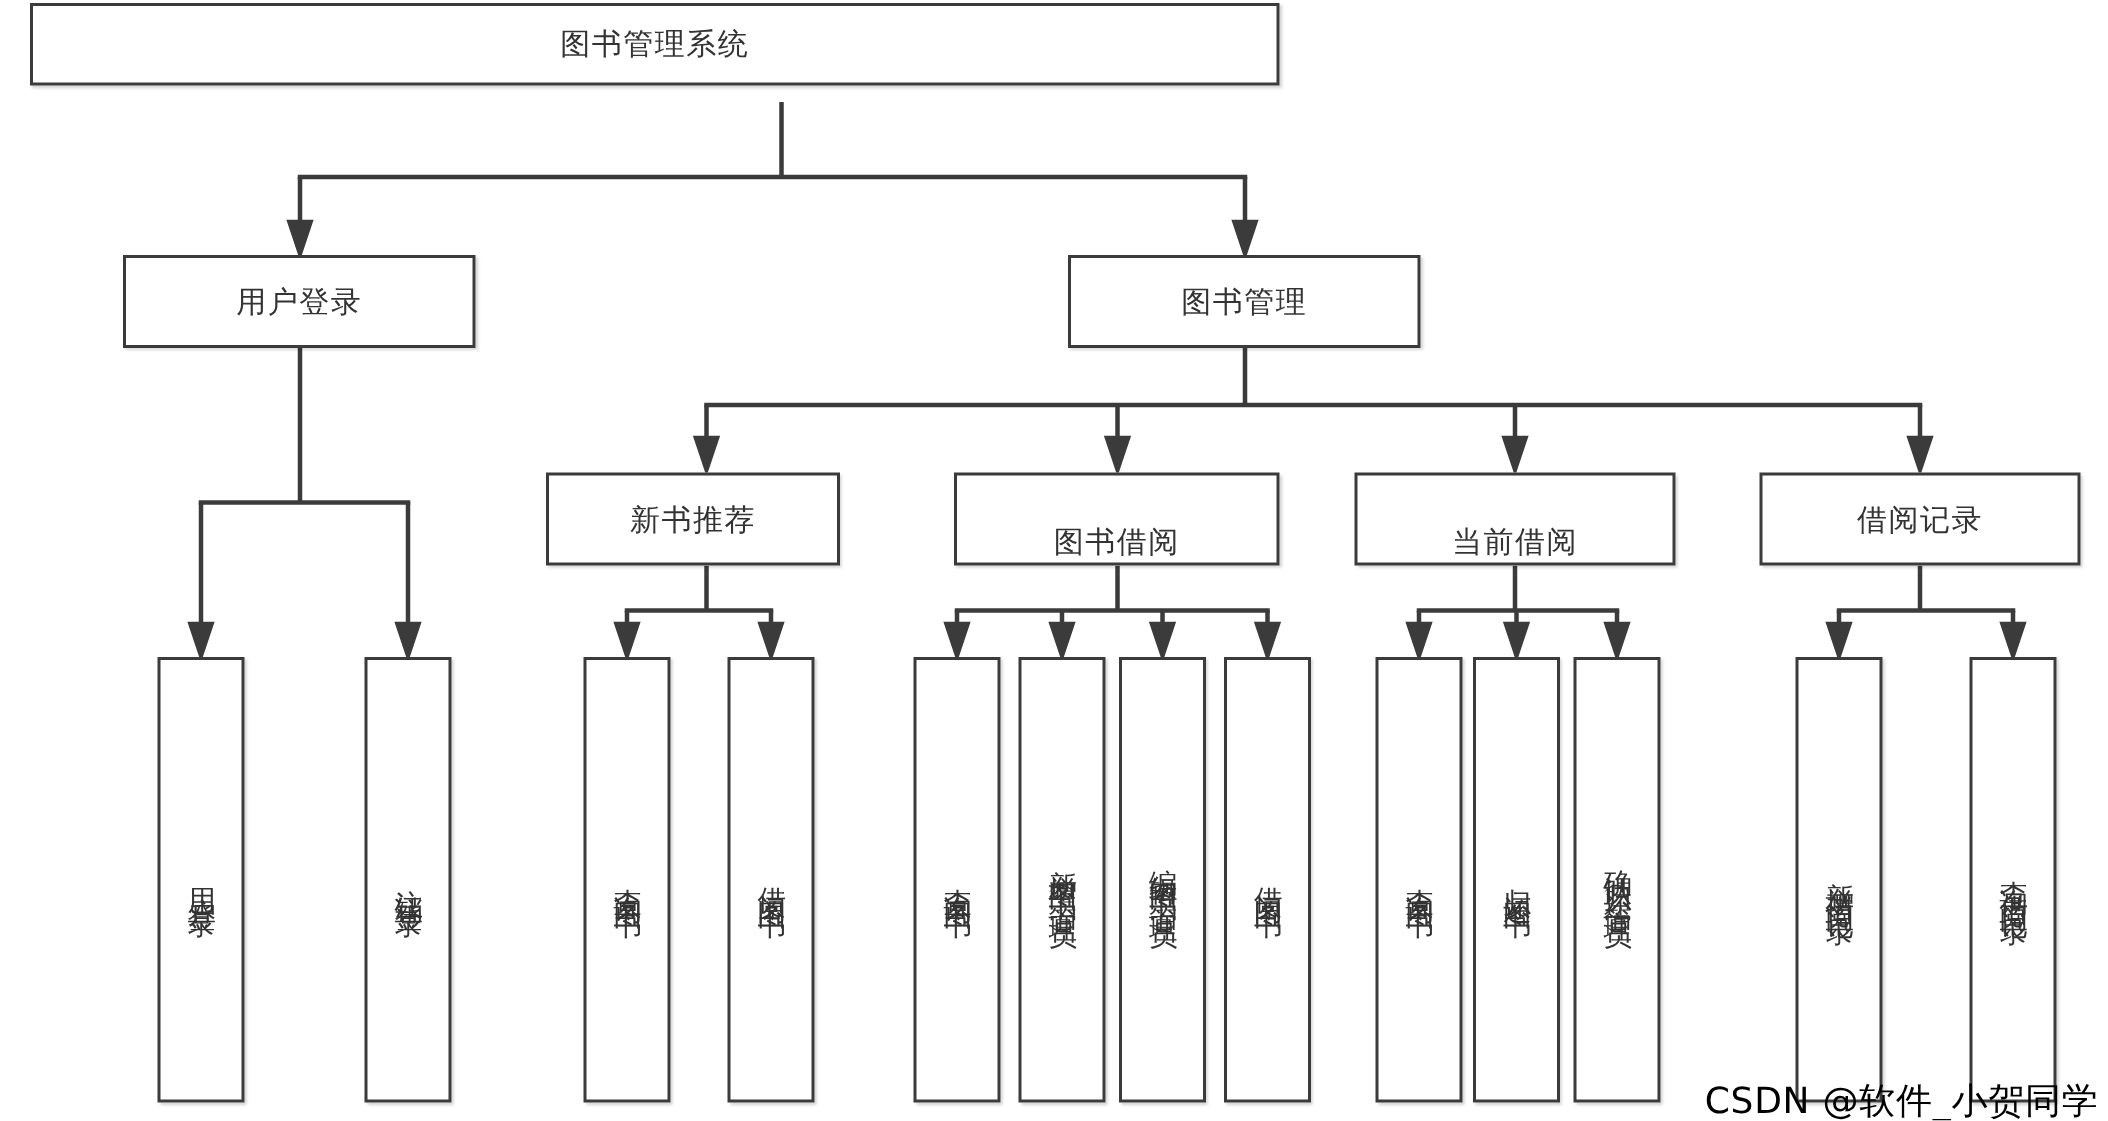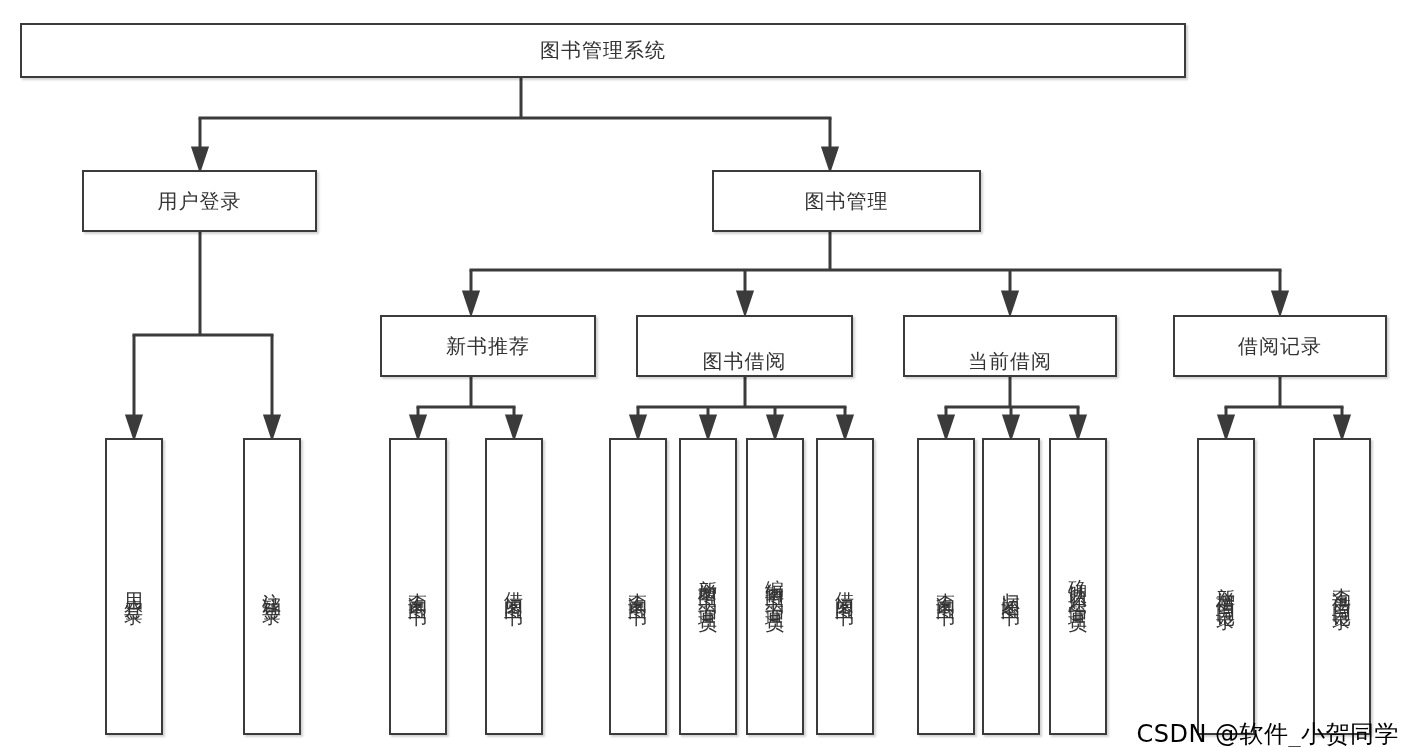--- a/index.html
+++ b/index.html
@@ -12,25 +12,25 @@
   .box {
     position:absolute; background:#ffffff; border:2.5px solid #3b3b3b;
     box-sizing:border-box; display:flex; align-items:center; justify-content:center;
     z-index:2; box-shadow:1.5px 1.5px 2px rgba(0,0,0,0.18);
   }
   .hbox { font-size:20px; letter-spacing:1px; }
   .vbox span {
     writing-mode:vertical-rl; text-orientation:mixed;
     font-size:19px; line-height:1; letter-spacing:5px; white-space:nowrap;
   }
-  .root  { left:20px;  top:23px;  width:1166px; height:55px;text-align:center; }
+  .root  { left:20px;  top:2px;  width:833px; height:55px;text-align:center; }
   .n-user{ left:82px;  top:170px; width:235px;  height:62px; }
-  .n-mgmt{ left:712px; top:170px; width:269px;  height:62px; }
+  .n-mgmt{ left:712px; top:170px; width:235px;  height:62px; }
   .lvl3  { top:315px; height:62px; }
-  .n-newbook { left:380px;  width:216px; }
+  .n-newbook { left:364px;  width:196px; }
   .n-borrow  { left:636px;  width:217px;align-items:flex-end; }
   .n-current { left:903px;  width:214px;align-items:flex-end; }
   .n-records { left:1173px; width:214px;align-items:center; }
   .leaf { top:438px; width:58px; height:297px; }
   .watermark {
     position:absolute; right:6px; top:718px; z-index:5;
     font-size:24px; color:#000000; letter-spacing:0.5px; white-space:nowrap;
   }
 </style>
 </head>

